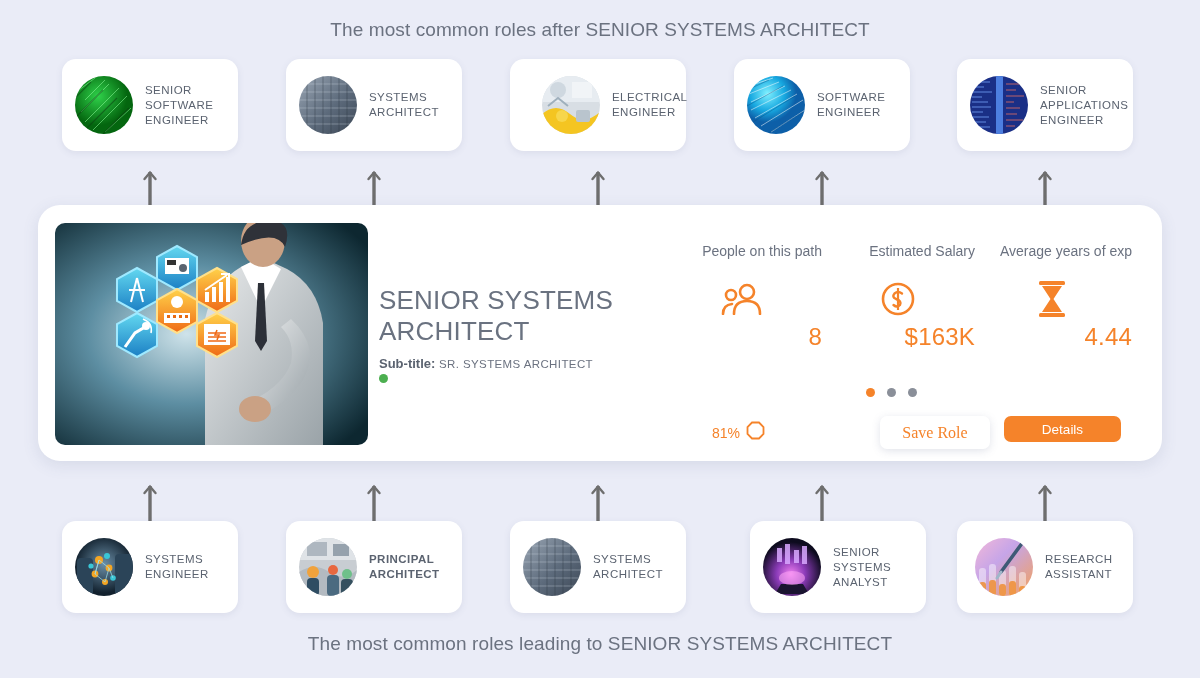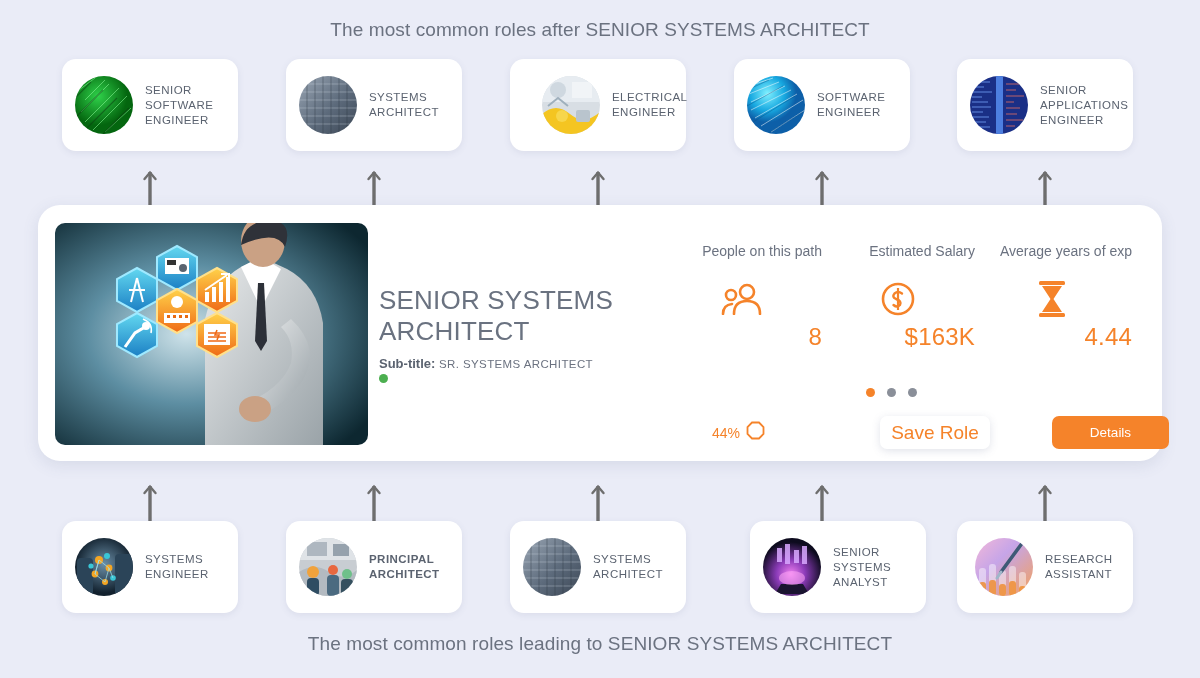--- a/index.html
+++ b/index.html
@@ -166,30 +166,30 @@
     position: absolute;
     left: 880px;
     top: 416px;
     width: 110px;
     height: 33px;
     border: none;
     border-radius: 7px;
     background: #fff;
     box-shadow: 0 2px 8px rgba(90,100,140,.18);
     color: #f5832a;
-    font-size: 19px;
-    font-family: Liberation Sans, sans-serif;
+    font-size: 16px;
+    font-family: Liberation Serif, serif;
     cursor: pointer;
   }
   .btn-details {
     position: absolute;
-    left: 1052px;
+    left: 1004px;
     top: 416px;
     width: 117px;
-    height: 33px;
+    height: 26px;
     border: none;
     border-radius: 7px;
     background: #f5832a;
     color: #fff;
     font-size: 13.5px;
     font-family: "Liberation Sans", sans-serif;
     cursor: pointer;
   }
 </style>
 </head>
@@ -457,21 +457,21 @@
   <div class="stat-value">4.44</div>
 </div>
 
 <div class="dots">
   <div class="dot active"></div>
   <div class="dot"></div>
   <div class="dot"></div>
 </div>
 
 <div class="progress">
-  <span class="progress-text">44%</span>
+  <span class="progress-text">81%</span>
   <span>
     <svg width="19" height="19" viewBox="0 0 19 19" fill="none" stroke="#f5832a" stroke-width="1.8">
       <polygon points="6,1.5 13,1.5 17.5,6 17.5,13 13,17.5 6,17.5 1.5,13 1.5,6"></polygon>
     </svg>
   </span>
 </div>
 
 <button class="btn-save">Save Role</button>
 <button class="btn-details">Details</button>
 

